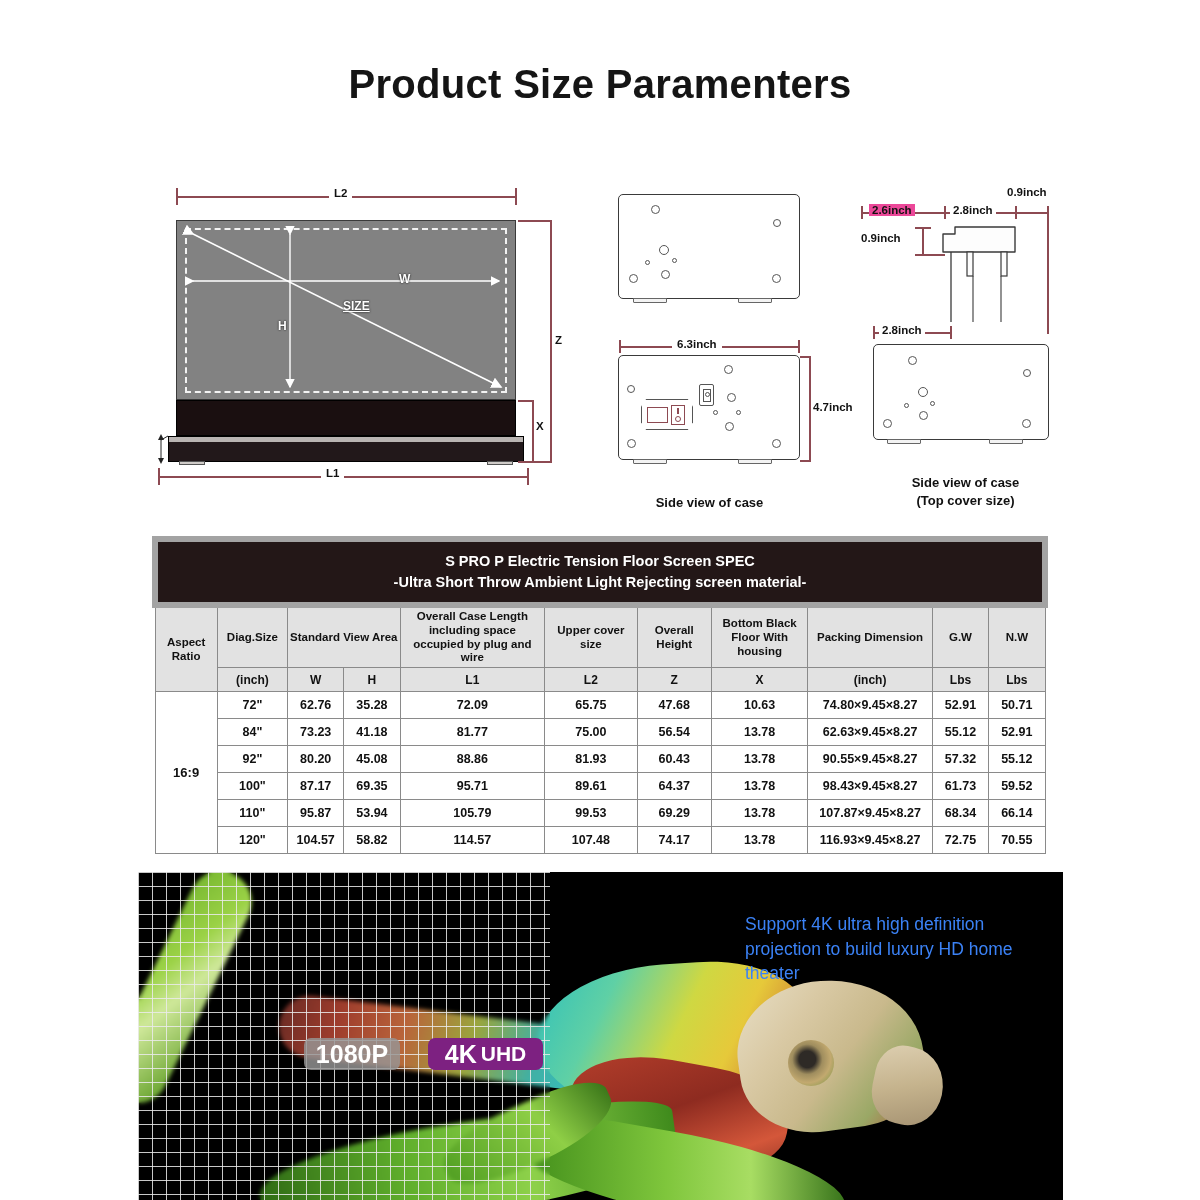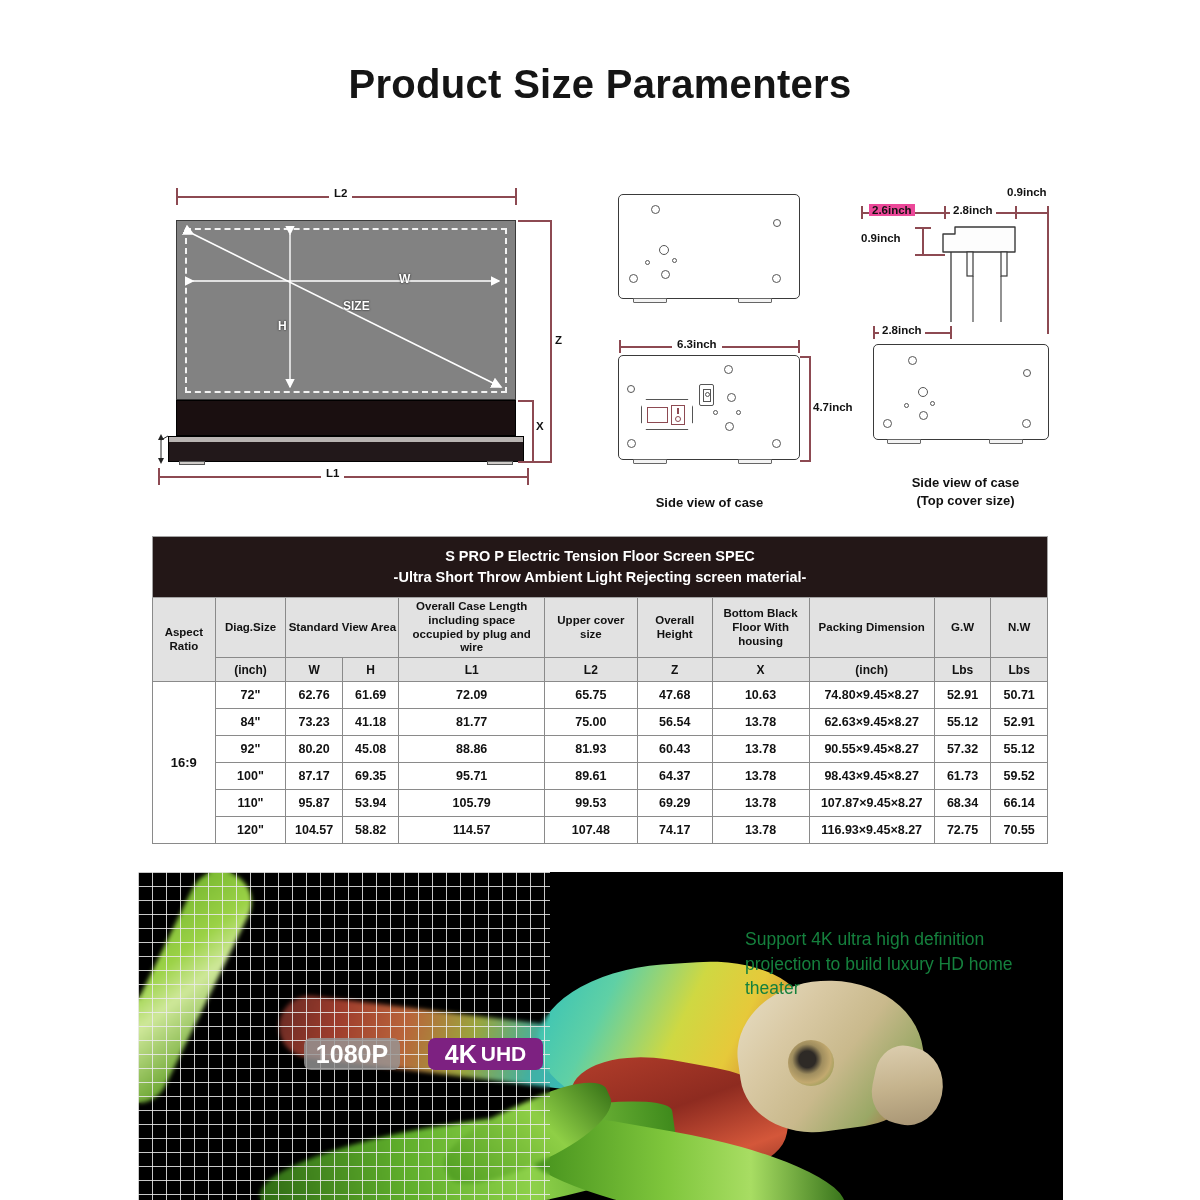--- a/index.html
+++ b/index.html
@@ -75,21 +75,21 @@
     table-layout:fixed;
   }
   .spec td, .spec th{
     border:1px solid #8a8a8a;
     text-align:center; vertical-align:middle;
     padding:2px 2px;
     font-weight:bold;
     color:#111;
   }
   .spec .bar{
-    background:#231717; color:#fff; border:1px solid #a3a3a3;
+    background:#231717; color:#fff; border:6px solid #a3a3a3;
     font-size:14.5px; line-height:1.45; padding:9px 20px; font-weight:bold;
   }
   .spec .hd{ background:#e2e2e2; font-size:11.5px; line-height:1.2; }
   .spec .hd2{ background:#e2e2e2; font-size:12px; height:24px;}
   .spec .ar{ background:#fff; font-size:13px; }
   .spec tbody td{ background:#fff; height:27px; font-size:12.5px; }
 
   
   .hero{
     position:absolute; left:138px; top:872px; width:925px; height:328px;
@@ -121,21 +121,21 @@
     background:rgba(150,150,150,.82); font-size:25px; letter-spacing:0px;
   }
   .badge-4k{
     left:428px; top:1038px; width:115px; height:32px;
     background:#7d2181; font-size:25px;
   }
   .badge-4k .uhd{ font-size:21px; margin-left:4px; }
 
   .hero-text{
     position:absolute; left:745px; top:912px; width:310px;
-    color:#15803d; font-size:17.5px; line-height:1.4; font-weight:normal;margin-top:15px;
+    color:#3b82f6; font-size:17.5px; line-height:1.4; font-weight:normal;
   }
 </style>
 </head>
 <body>
 
 <div class="page-title">Product Size Paramenters</div>
 
 <div class="diagrams">
 
   <div class="fv">
@@ -154,21 +154,21 @@
             <polygon points="0 0, 7 3.5, 0 7" fill="#ffffff"></polygon>
           </marker>
         </defs>
         <line x1="16" y1="13" x2="324" y2="166" stroke="#fff" stroke-width="1.6" marker-end="url(#ahw)" marker-start="url(#ahw)"></line>
         <line x1="16" y1="60" x2="322" y2="60" stroke="#fff" stroke-width="1.4" marker-end="url(#ahw)" marker-start="url(#ahw)"></line>
         <line x1="113" y1="13" x2="113" y2="166" stroke="#fff" stroke-width="1.4" marker-end="url(#ahw)" marker-start="url(#ahw)"></line>
       </svg>
 
       <div class="lbl-W" style="left:222px; top:51px;">W</div>
       <div class="lbl-H" style="left:101px; top:98px;">H</div>
-      <div class="lbl-SIZE" style="left:166px; top:78px;">SIZE</div>
+      <div class="lbl-SIZE" style="left:166px; top:78px;text-decoration:underline;">SIZE</div>
     </div>
 
     <div class="fv-black"></div>
     <div class="fv-base">
       <div class="fv-base-top"></div>
       <div class="fv-foot" style="left:10px;"></div>
       <div class="fv-foot" style="right:10px;"></div>
     </div>
 
     <svg width="26" height="34" style="position:absolute;left:2px;top:258px;">
@@ -349,21 +349,21 @@
       <td class="hd2">(inch)</td>
       <td class="hd2">Lbs</td>
       <td class="hd2">Lbs</td>
     </tr>
   </thead>
   <tbody>
     <tr>
       <td class="ar" rowspan="6">16:9</td>
       <td>72"</td>
       <td>62.76</td>
-      <td>61.69</td>
+      <td>35.28</td>
       <td>72.09</td>
       <td>65.75</td>
       <td>47.68</td>
       <td>10.63</td>
       <td>74.80×9.45×8.27</td>
       <td>52.91</td>
       <td>50.71</td>
     </tr>
     <tr>
       <td>84"</td>

